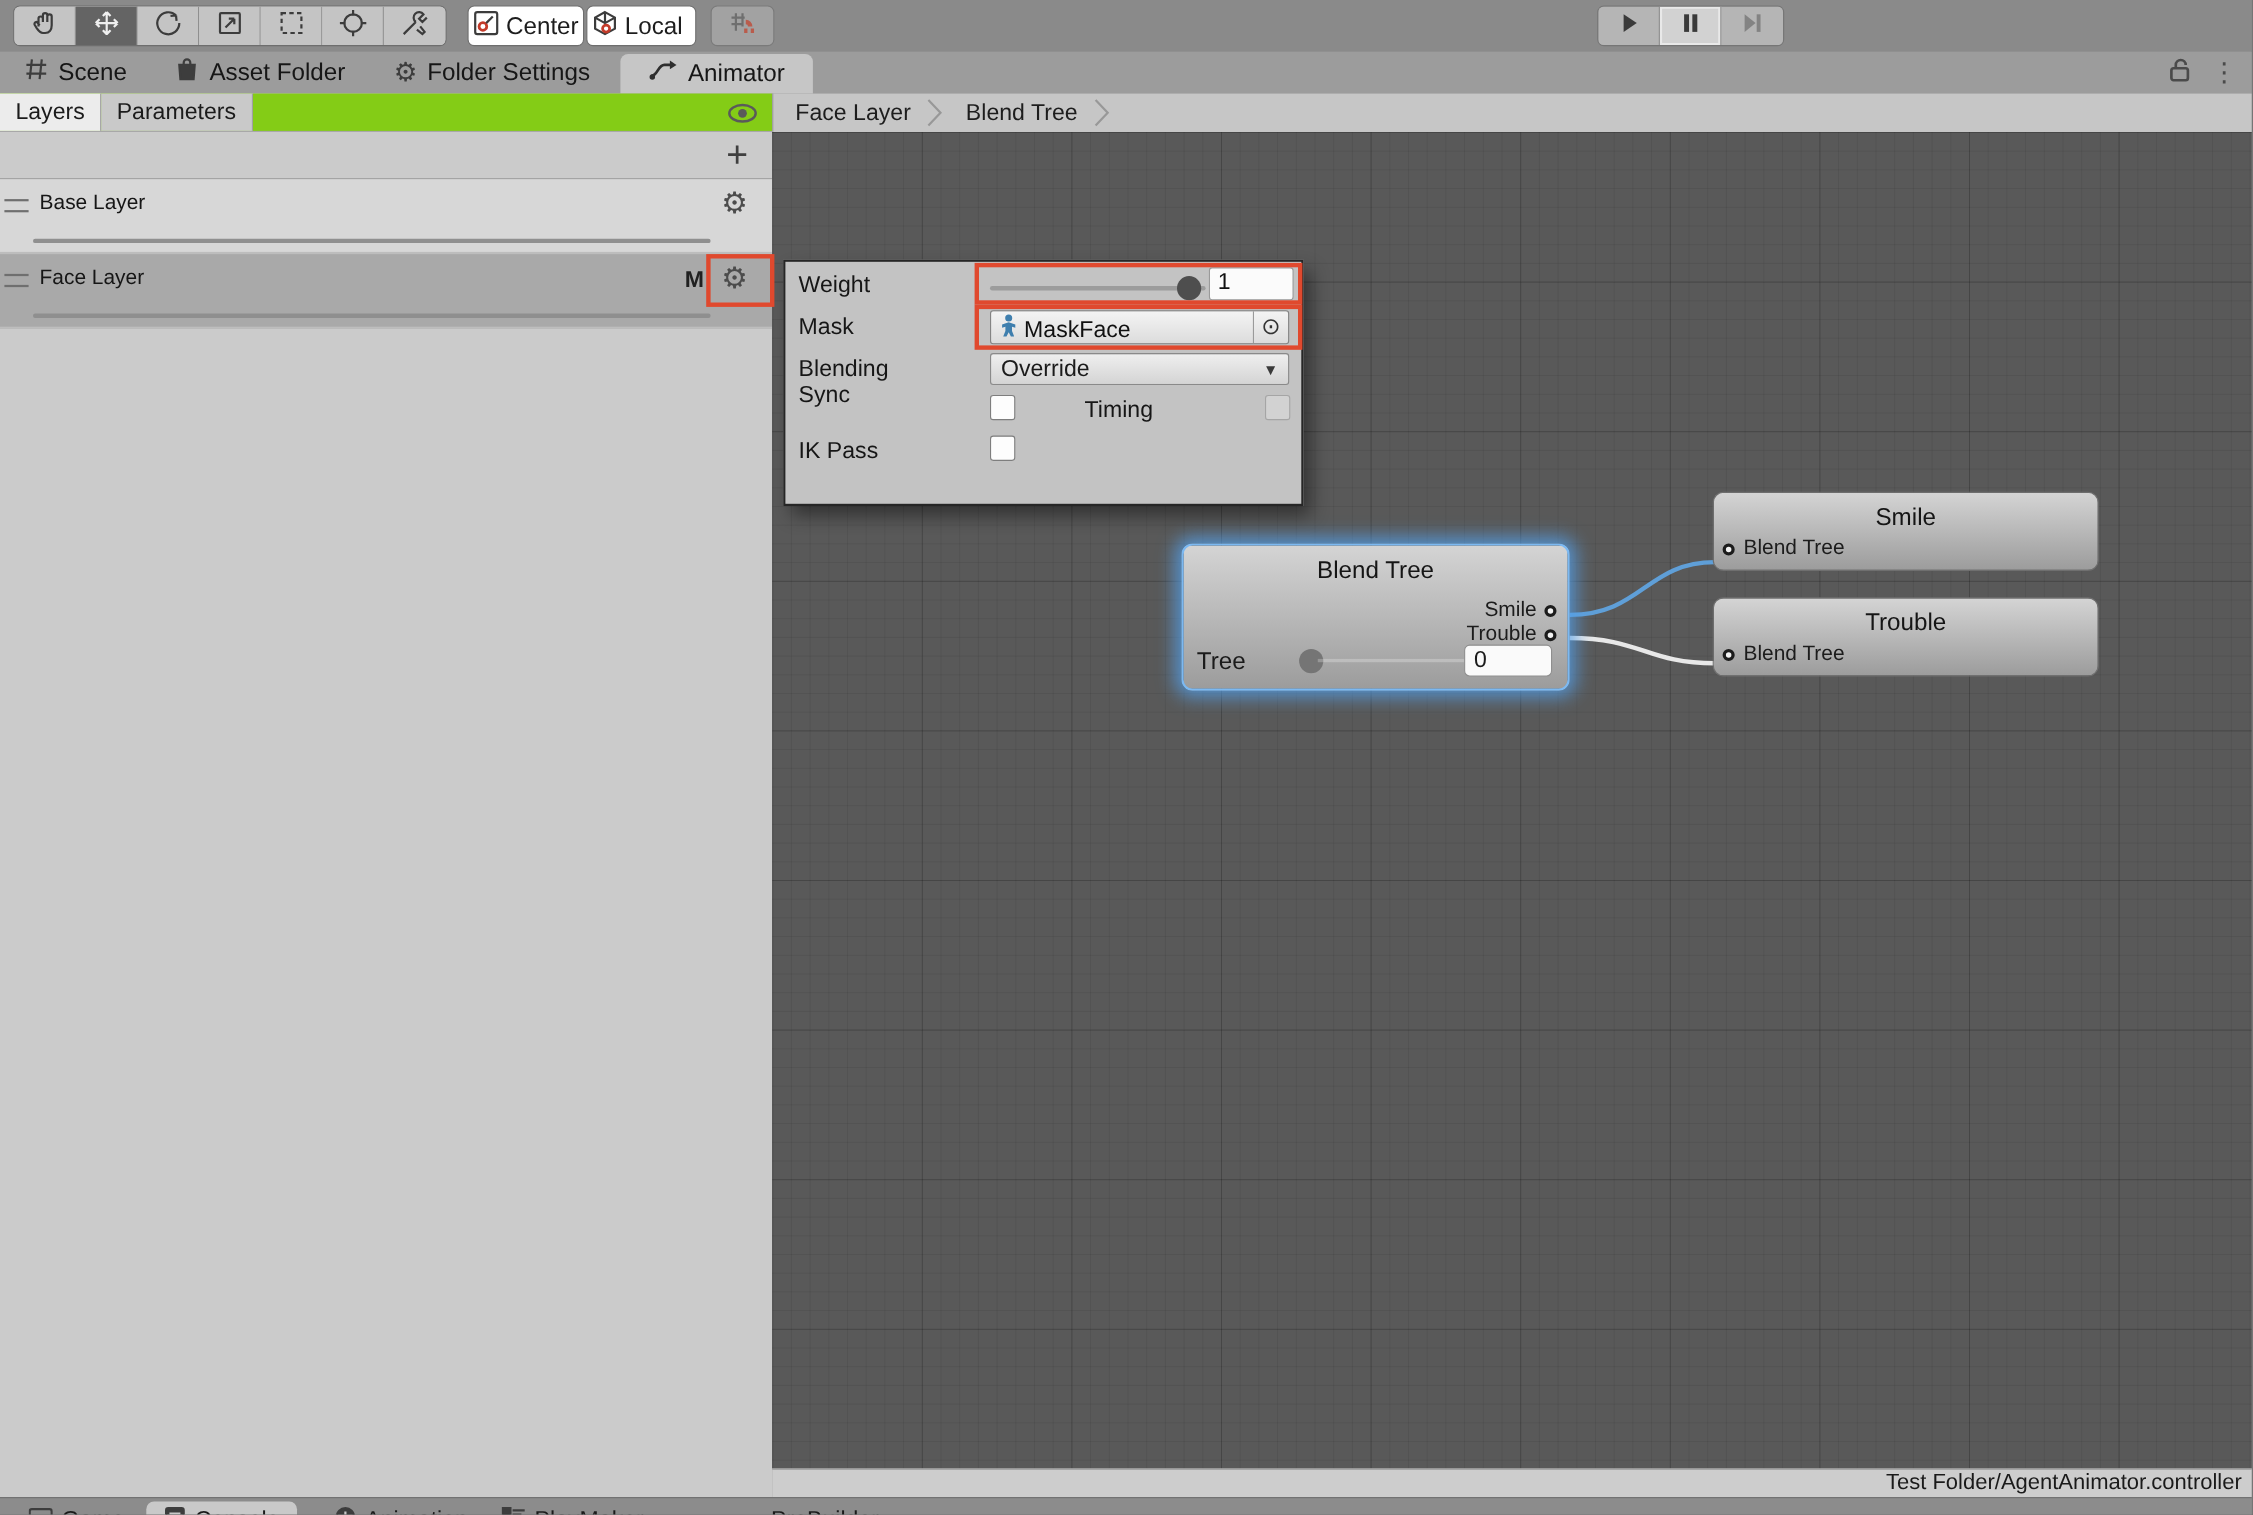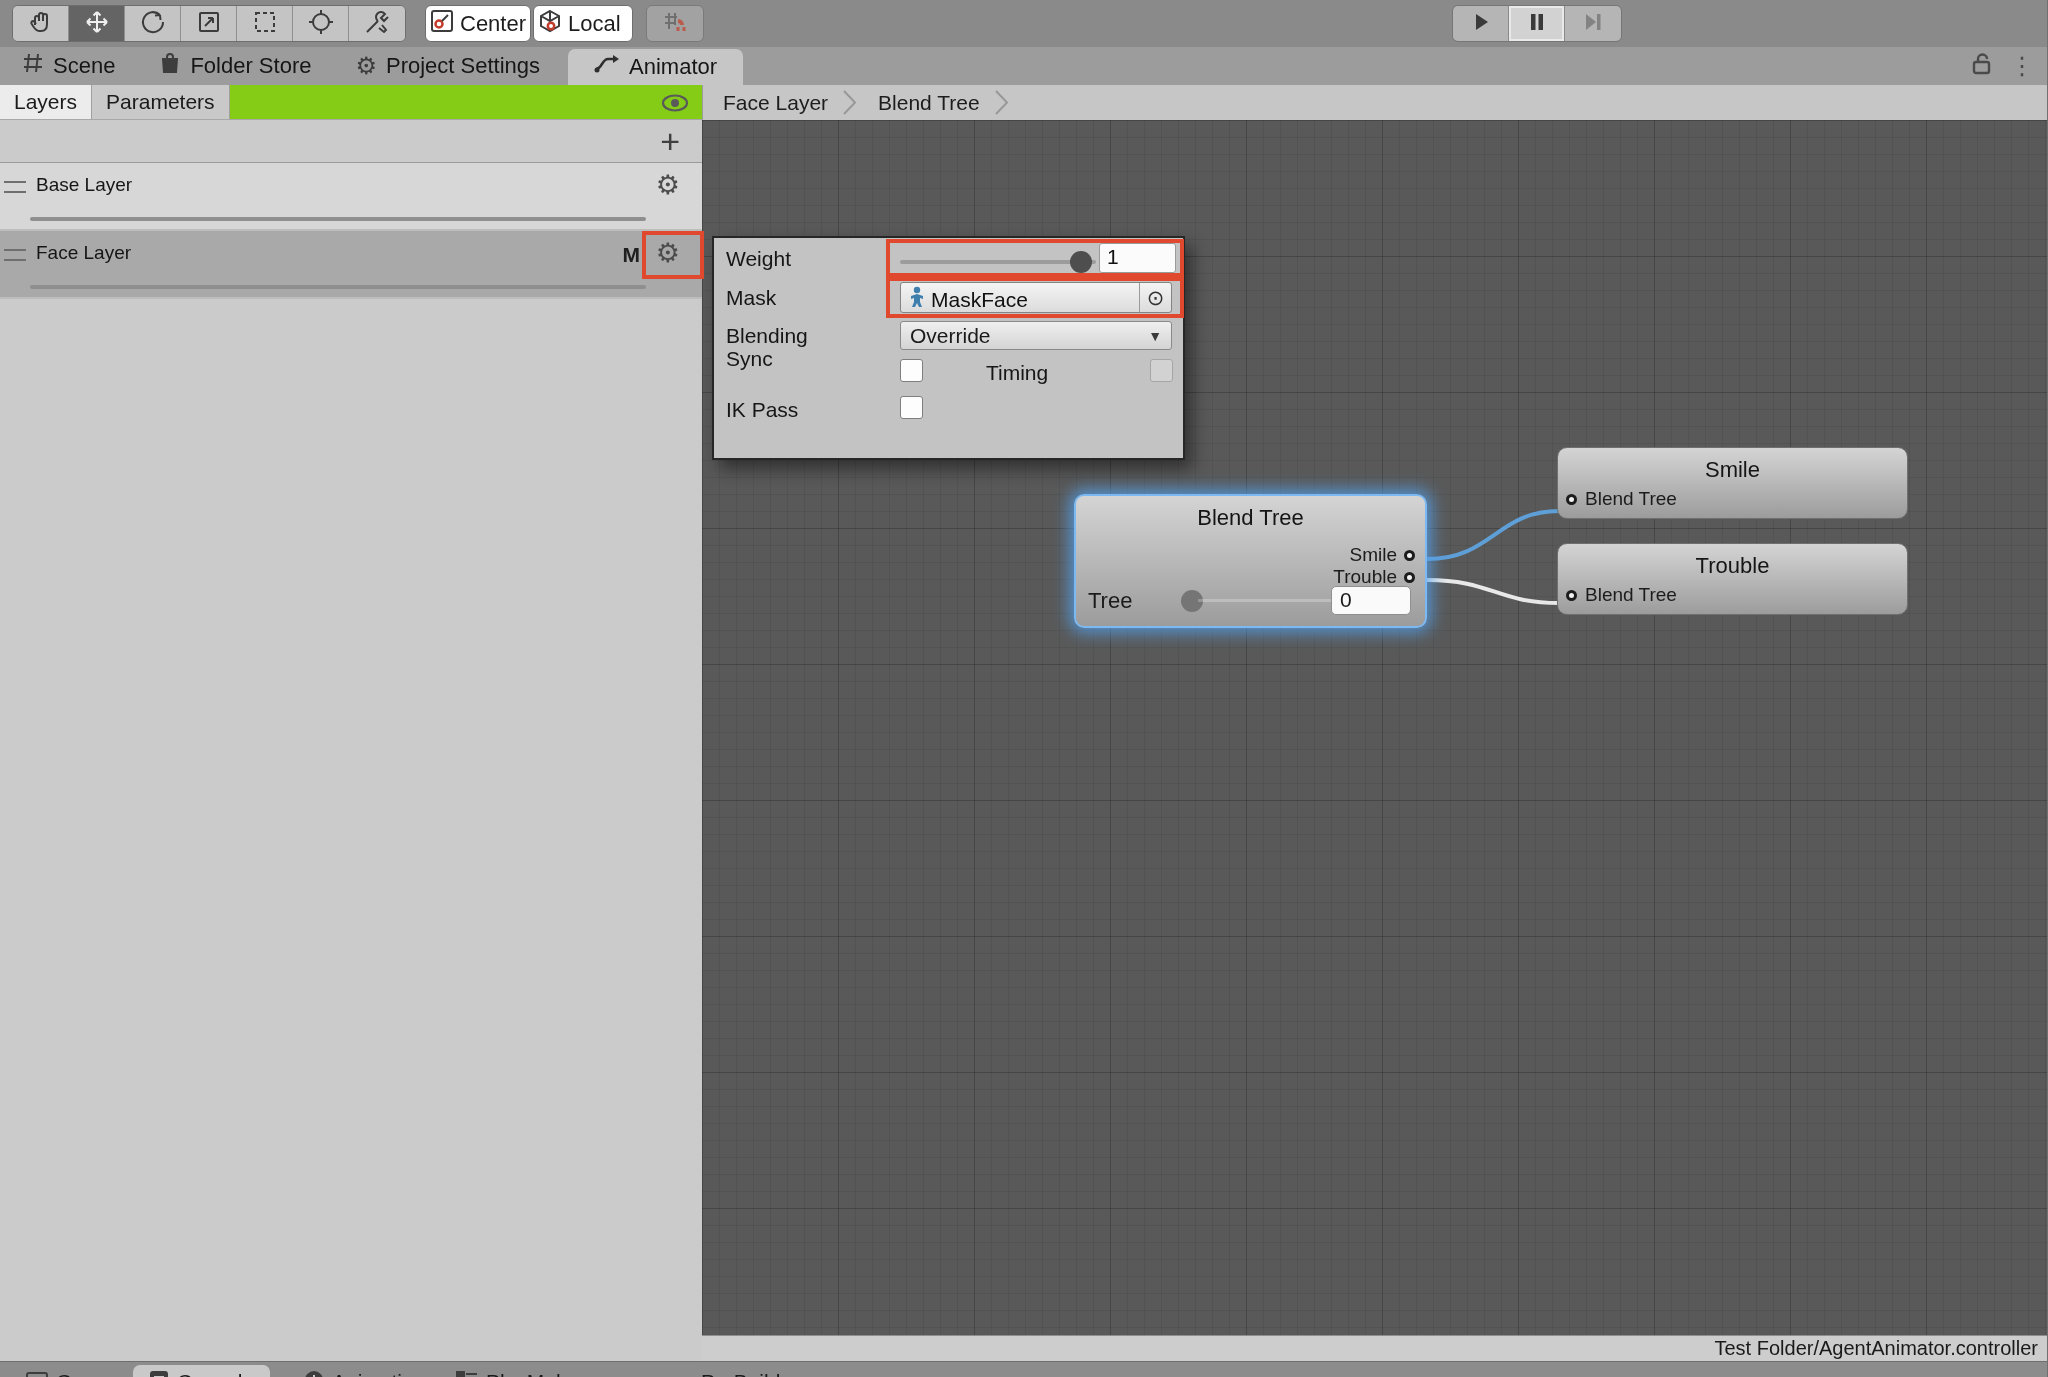--- a/index.html
+++ b/index.html
@@ -192,25 +192,25 @@
       <span class="icon-dark"><svg width="22" height="22" viewBox="0 0 22 22">
             <path d="M7 2 L5 20 M16 2 L14 20 M2 7 H20 M2 15 H20"></path>
           </svg></span>
       <span>Scene</span>
     </div>
     <div class="wtab">
       <span class="icon-dark"><svg width="22" height="22" viewBox="0 0 22 22">
             <path d="M4 7 h14 l-1 13 h-12 z" fill="#3d3d3d"></path>
             <path d="M8 7 V5 a3 3 0 0 1 6 0 v2" fill="none"></path>
           </svg></span>
-      <span>Folder Store</span>
+      <span>Asset Folder</span>
     </div>
     <div class="wtab">
       <span style="font-size:24px;color:#3d3d3d;">⚙</span>
-      <span>Project Settings</span>
+      <span>Folder Settings</span>
     </div>
     <div class="wtab active" style="margin-left:6px; padding:0 26px;">
       <span><svg width="26" height="22" viewBox="0 0 26 22">
             <path d="M2 16 C8 16 8 6 14 6 H21" fill="none" stroke="#2e2e2e" stroke-width="2.5"></path>
             <path d="M19 2 L25 6 L19 10 Z" fill="#2e2e2e"></path>
             <circle cx="3" cy="17" r="2.5" fill="#2e2e2e"></circle>
           </svg></span>
       <span>Animator</span>
     </div>
     <div class="tabbar-right">

